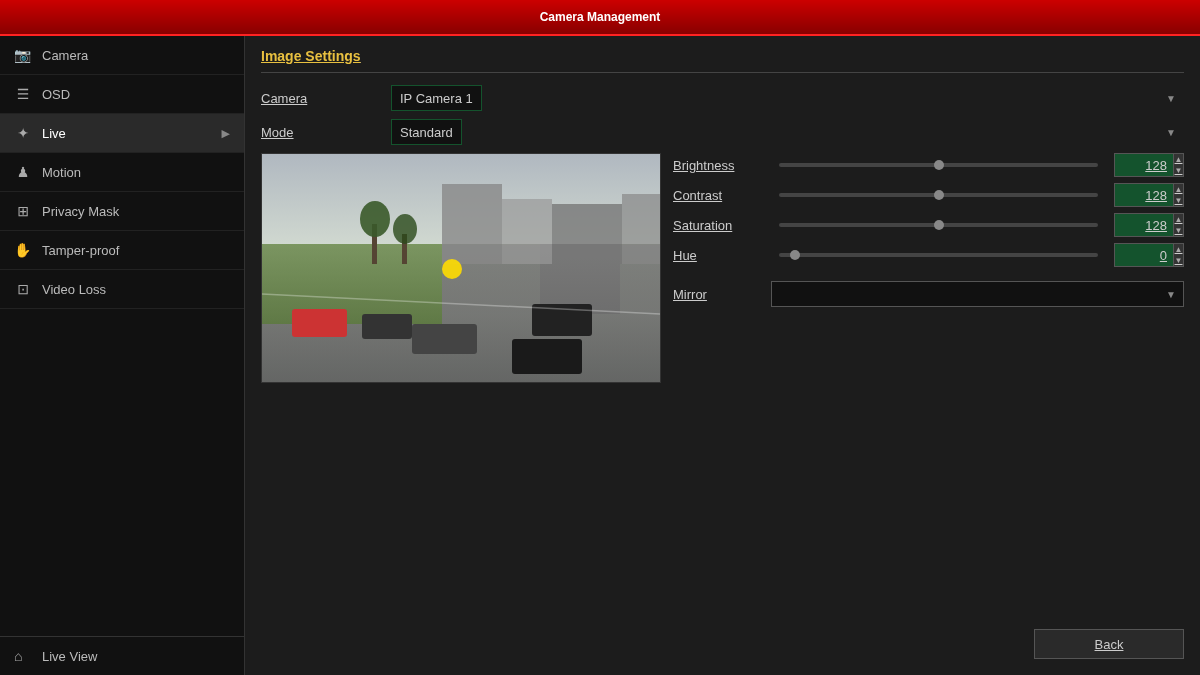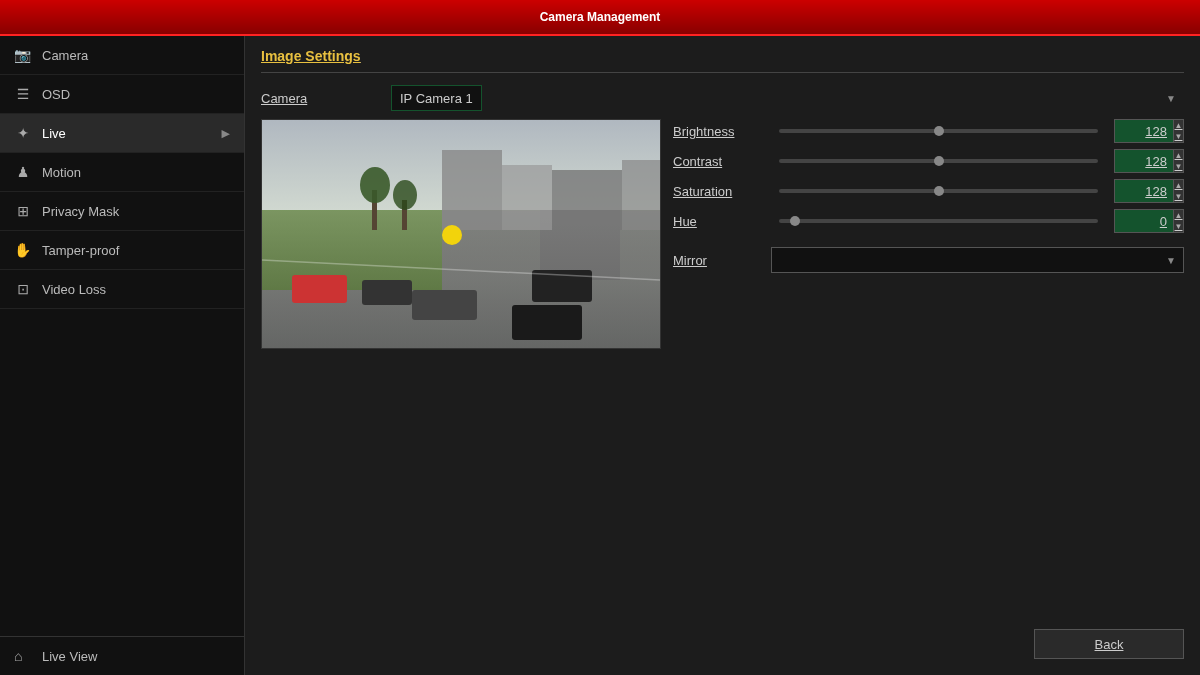--- a/index.html
+++ b/index.html
@@ -405,20 +405,28 @@
 
       <div class="form-row">
         <span class="form-label">Camera</span>
         <div class="select-wrapper">
           <select class="form-select">
             <option>IP Camera 1</option>
           </select>
         </div>
       </div>
 
+      <div class="form-row">
+        <span class="form-label">Mode</span>
+        <div class="select-wrapper">
+          <select class="form-select">
+            <option>Standard</option>
+          </select>
+        </div>
+      </div>
 
     </div>
 
     <div id="camera-section">
 
       <div id="camera-preview">
         <div class="sky"></div>
         <div class="cam-bg"></div>
         <div class="road"></div>
         <div class="building"></div>

